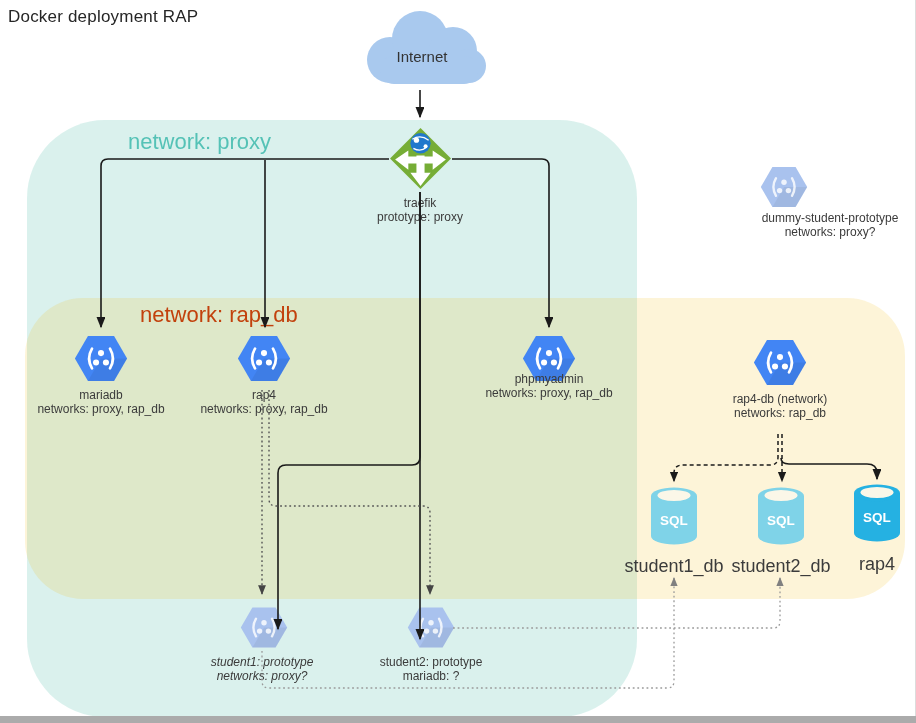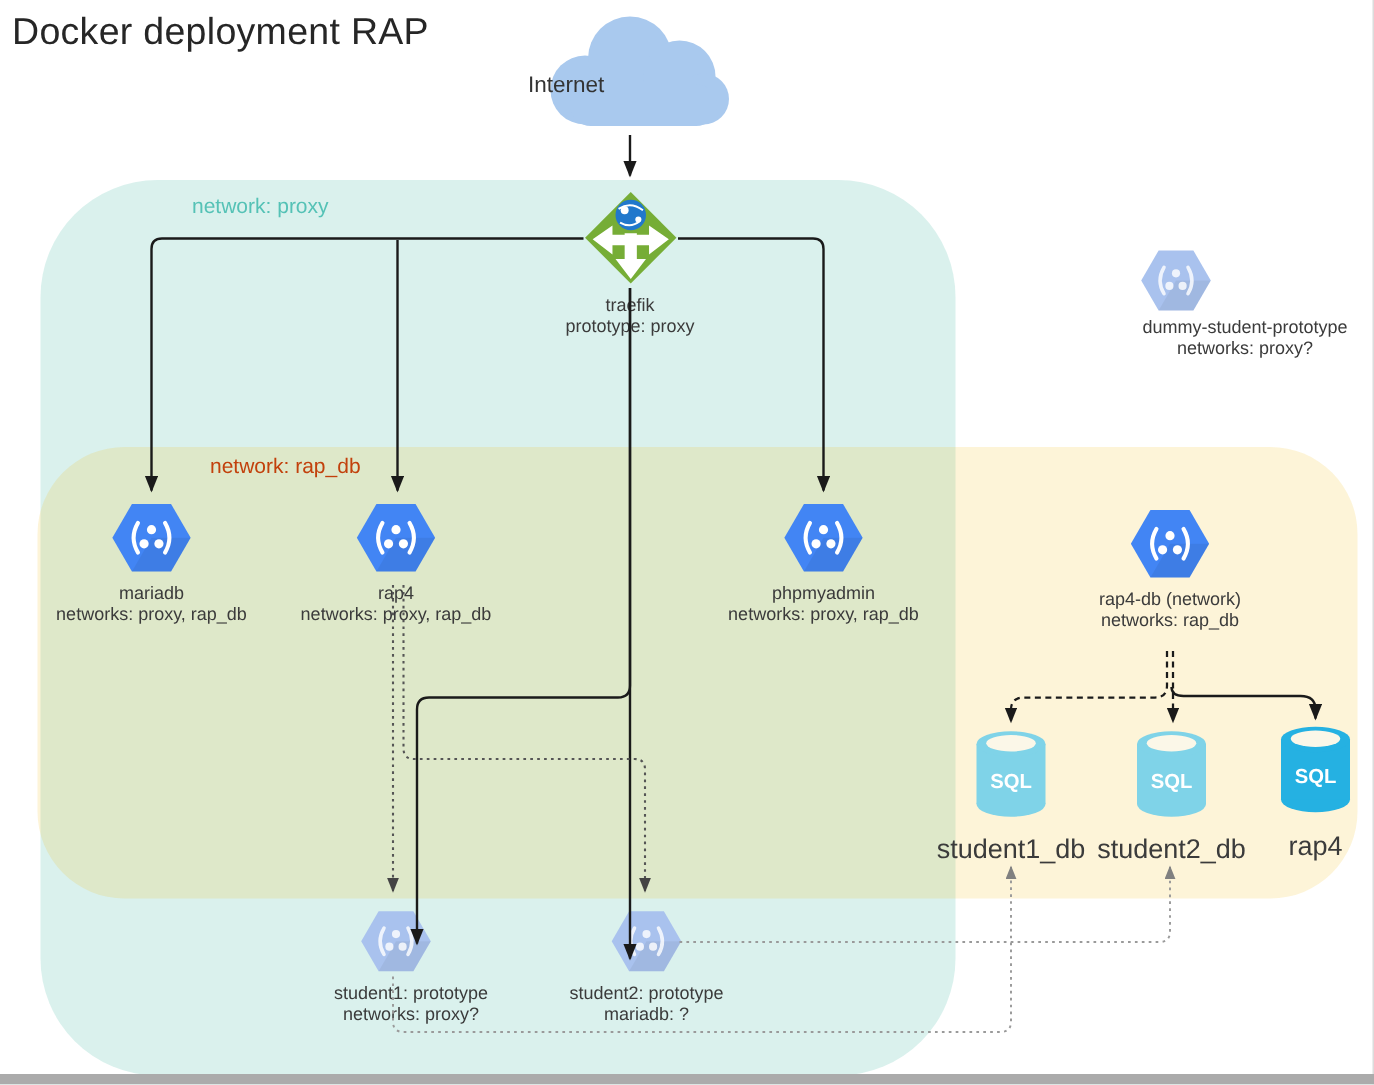--- a/index.html
+++ b/index.html
@@ -13,36 +13,36 @@
   #region-proxy{
     left:27px;top:120px;width:610px;height:597px;
     background:rgba(22,163,139,0.155);border-radius:78px;
   }
   #region-rapdb{
     left:25px;top:298px;width:880px;height:301px;
     background:rgba(242,187,19,0.165);border-radius:58px;
   }
   #page-title{
     position:absolute;left:8px;top:7px;
-    font-size:25px;color:#262626;letter-spacing:.2px;
-  }
-  .group-label{position:absolute;font-size:14px;}
+    font-size:17px;color:#262626;letter-spacing:.2px;
+  }
+  .group-label{position:absolute;font-size:22px;}
   #label-proxy{left:128px;top:129px;color:#55c2b6;}
   #label-rapdb{left:140px;top:302px;color:#c2410c;}
   .icon-box{position:absolute;}
   .node-label{
     position:absolute;width:180px;text-align:center;
     font-size:12px;line-height:14px;color:#3b3b3b;
   }
   .db-label{
     position:absolute;width:110px;text-align:center;
     font-size:18px;color:#3b3b3b;
   }
   #cloud-label{
-    position:absolute;left:0;top:42px;width:100%;text-align:left;
+    position:absolute;left:0;top:42px;width:100%;text-align:center;
     font-size:15px;color:#333;
   }
   #edges{position:absolute;left:0;top:0;width:916px;height:723px;z-index:5;pointer-events:none;}
   .icon-box svg,.db-box svg{display:block;}
   .db-box{position:absolute;}
   #scrollbar-horizontal{
     position:absolute;left:0;top:716px;width:916px;height:7px;
     background:#ababab;z-index:8;
   }
   #right-border{
@@ -122,21 +122,21 @@
 <div class="icon-box" style="left:522px;top:335px;">
   <svg width="54" height="47" viewBox="0 0 60 52">
     <polygon points="1,26 15.5,1 44.5,1 59,26 44.5,51 15.5,51" fill="#4285f4"></polygon>
     <polygon points="30,26 59,26 44.5,51 15.5,51" fill="rgba(0,0,0,0.06)"></polygon>
     <path d="M20,15 q-6.5,11 0,22 M40,15 q6.5,11 0,22" stroke="#ffffff" stroke-width="3" fill="none" stroke-linecap="round"></path>
     <circle cx="30" cy="20" r="3.4" fill="#ffffff"></circle>
       <circle cx="24.5" cy="30.5" r="3.4" fill="#ffffff"></circle>
       <circle cx="35.5" cy="30.5" r="3.4" fill="#ffffff"></circle>
   </svg>
 </div>
-<div class="node-label" style="left:459px;top:388px;">
+<div class="node-label" style="left:459px;top:372px;">
   <div>phpmyadmin</div>
   <div>networks: proxy, rap_db</div>
 </div>
 
 <div class="icon-box" style="left:753px;top:339px;">
   <svg width="54" height="47" viewBox="0 0 60 52">
     <polygon points="1,26 15.5,1 44.5,1 59,26 44.5,51 15.5,51" fill="#4285f4"></polygon>
     <polygon points="30,26 59,26 44.5,51 15.5,51" fill="rgba(0,0,0,0.06)"></polygon>
     <path d="M20,15 q-6.5,11 0,22 M40,15 q6.5,11 0,22" stroke="#ffffff" stroke-width="3" fill="none" stroke-linecap="round"></path>
     <circle cx="30" cy="20" r="3.4" fill="#ffffff"></circle>
@@ -167,21 +167,21 @@
 <div class="icon-box" style="left:240px;top:606px;">
   <svg width="48" height="43" viewBox="0 0 60 52">
     <polygon points="1,26 15.5,1 44.5,1 59,26 44.5,51 15.5,51" fill="#a9c2ee"></polygon>
     <polygon points="30,26 59,26 44.5,51 15.5,51" fill="rgba(0,0,0,0.05)"></polygon>
     <path d="M20,15 q-6.5,11 0,22 M40,15 q6.5,11 0,22" stroke="rgba(255,255,255,0.8)" stroke-width="3" fill="none" stroke-linecap="round"></path>
     <circle cx="30" cy="20" r="3.4" fill="rgba(255,255,255,0.8)"></circle>
       <circle cx="24.5" cy="30.5" r="3.4" fill="rgba(255,255,255,0.8)"></circle>
       <circle cx="35.5" cy="30.5" r="3.4" fill="rgba(255,255,255,0.8)"></circle>
   </svg>
 </div>
-<div class="node-label" style="left:184px;top:655px;">
+<div class="node-label" style="left:172px;top:655px;font-style:italic;">
   <div>student1: prototype</div>
   <div>networks: proxy?</div>
 </div>
 
 <div class="icon-box" style="left:407px;top:606px;">
   <svg width="48" height="43" viewBox="0 0 60 52">
     <polygon points="1,26 15.5,1 44.5,1 59,26 44.5,51 15.5,51" fill="#a9c2ee"></polygon>
     <polygon points="30,26 59,26 44.5,51 15.5,51" fill="rgba(0,0,0,0.05)"></polygon>
     <path d="M20,15 q-6.5,11 0,22 M40,15 q6.5,11 0,22" stroke="rgba(255,255,255,0.8)" stroke-width="3" fill="none" stroke-linecap="round"></path>
     <circle cx="30" cy="20" r="3.4" fill="rgba(255,255,255,0.8)"></circle>

